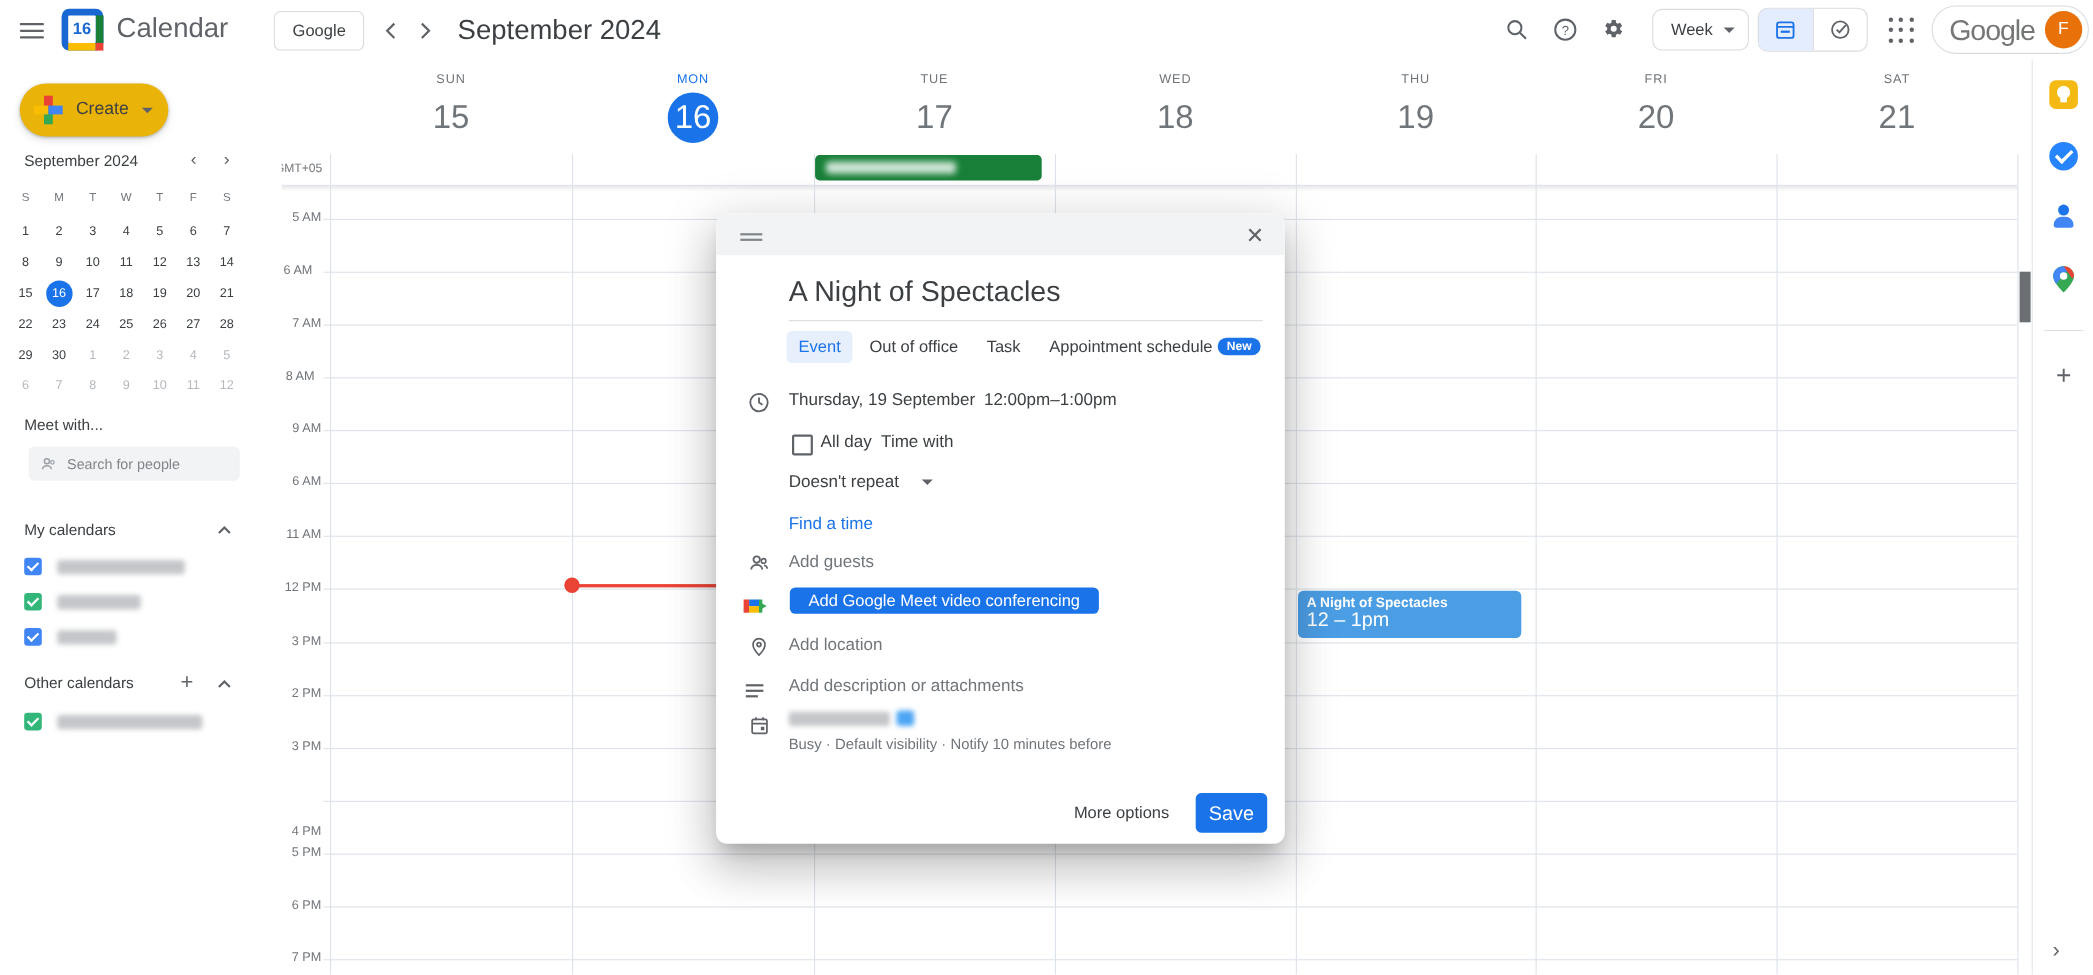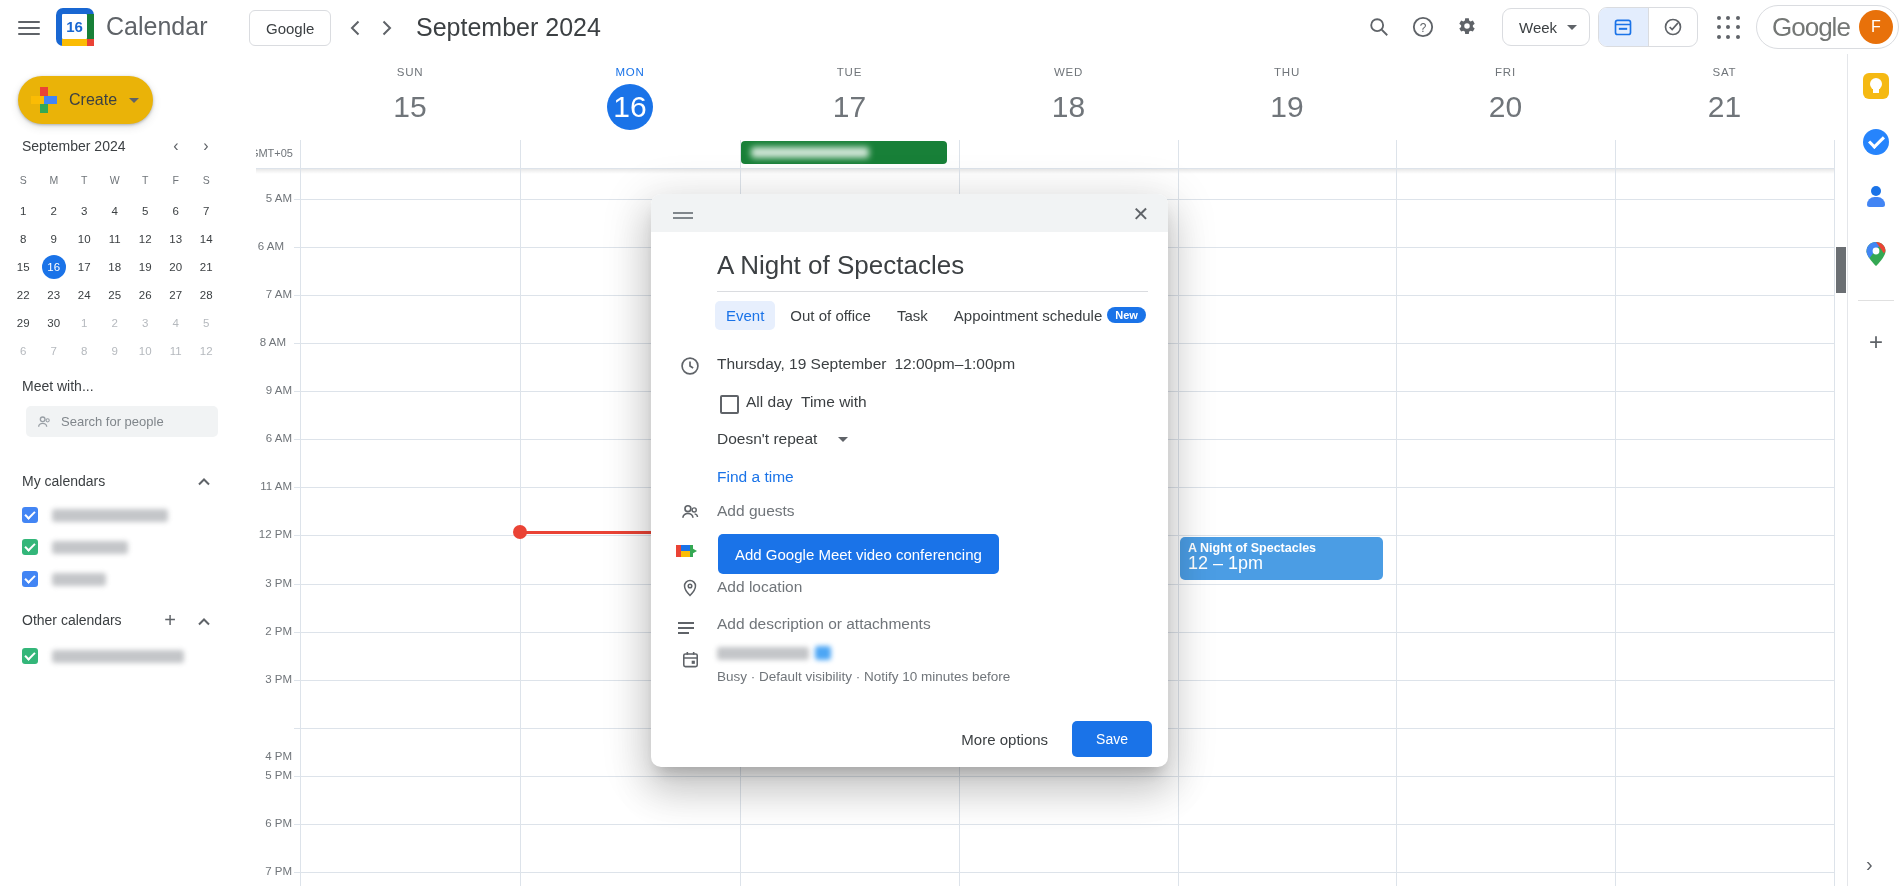--- a/index.html
+++ b/index.html
@@ -120,30 +120,30 @@
   .new-badge{display:inline-block;margin-left:5px;background:#1a73e8;color:#fff;font-size:11px;font-weight:bold;
     border-radius:10px;padding:2px 8px;vertical-align:2px;}
   .dlg-ic{position:absolute;left:27px;width:24px;height:24px;display:flex;align-items:center;justify-content:center;color:#5f6368;}
   .dlg-row-text{position:absolute;left:66px;font-size:15.5px;color:#3c4043;}
   .grey-ph{color:#70757a;cursor:text;}
   .dt-times{display:flex;}
   .dt-times span{cursor:pointer;}
   .allday-check{position:absolute;left:69px;top:201px;width:15px;height:15px;border:2px solid #5f6368;border-radius:2px;cursor:pointer;}
   .repeat-caret{display:inline-block;margin-left:16px;vertical-align:2px;}
   .find-time{color:#1a73e8;font-weight:500;cursor:pointer;}
-  .meet-btn{position:absolute;left:67px;top:340px;height:40px;background:#1a73e8;color:#fff;border:none;border-radius:5px;
+  .meet-btn{position:absolute;left:67px;top:340px;height:24px;background:#1a73e8;color:#fff;border:none;border-radius:5px;
     font-size:15px;font-weight:500;padding:0 17px;cursor:pointer;font-family:"Liberation Sans",sans-serif;}
   .meet-ic{position:absolute;left:25px;top:348px;width:22px;height:18px;}
   .meet-ic i{position:absolute;}
   .cal-meta{position:absolute;left:66px;top:475px;font-size:13.5px;color:#70757a;}
   .cal-name-row{position:absolute;left:66px;top:452px;display:flex;align-items:center;gap:6px;}
   .dlg-footer{position:absolute;right:16px;bottom:10px;display:flex;align-items:center;gap:10px;}
   .more-opts{font-size:15px;font-weight:500;color:#3c4043;padding:8px 14px;border-radius:5px;cursor:pointer;}
-  .save-btn{height:36px;background:#1a73e8;color:#fff;border:none;border-radius:5px;font-size:14px;font-weight:500;
-    padding:0 24px;cursor:pointer;font-family:"Liberation Sans",sans-serif;}
+  .save-btn{height:36px;background:#1a73e8;color:#fff;border:none;border-radius:5px;font-size:18px;font-weight:500;
+    padding:0 12px;cursor:pointer;font-family:"Liberation Sans",sans-serif;}
   .desc-ic i{display:block;width:16px;height:2px;background:#5f6368;margin:3px 0;}
 </style>
 </head>
 <body>
 
 <div id="grid">
     <div class="tz-label">GMT+05</div>
     <div class="vline" style="left: 300px;"></div>
     <div class="vline" style="left: 520px;"></div>
     <div class="vline" style="left: 740px;"></div>

